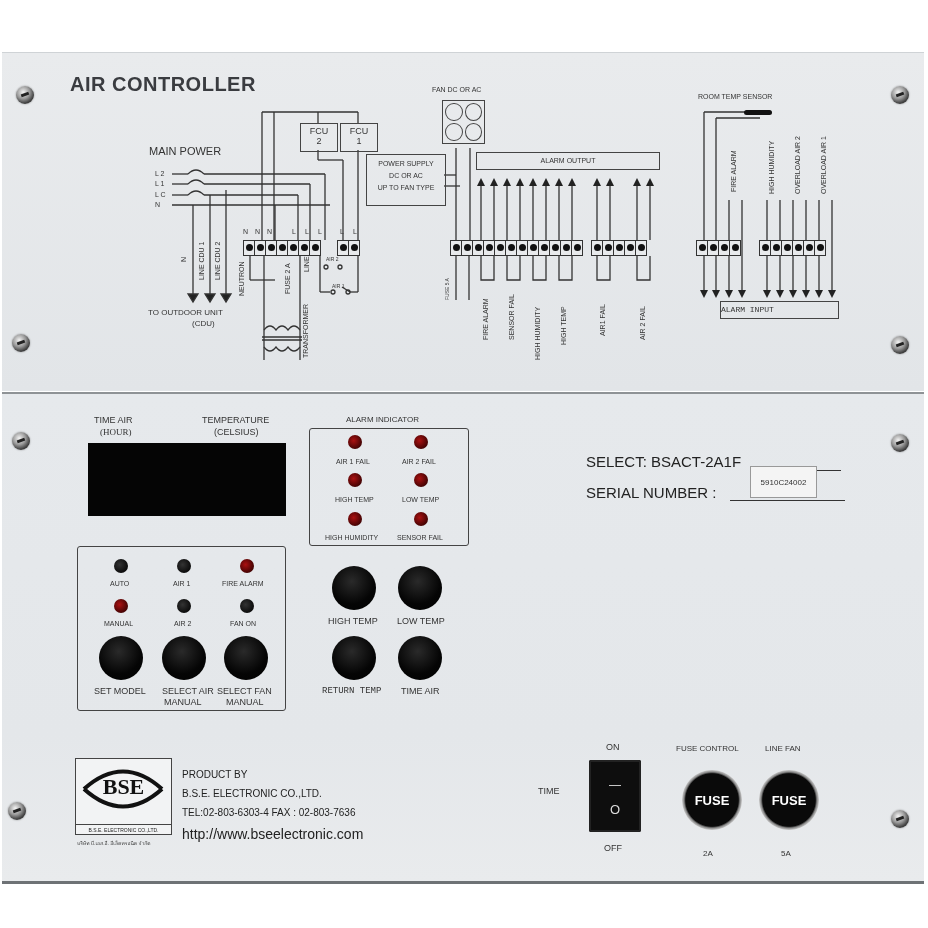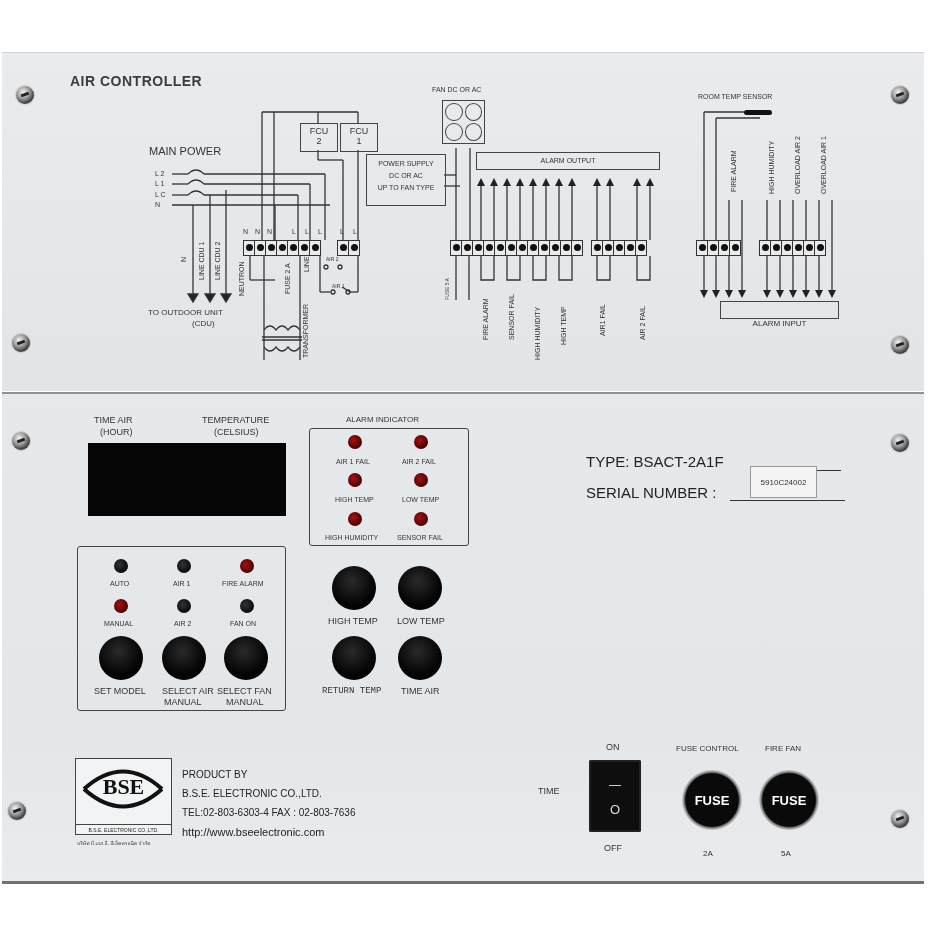--- a/index.html
+++ b/index.html
@@ -3,21 +3,21 @@
   <meta charset="utf-8">
   <style>
     html, body { margin:0; padding:0; }
     body { width:928px; height:928px; background:#ffffff; position:relative; overflow:hidden; font-family:"Liberation Sans", sans-serif; color:#222; }
     .abs { position:absolute; }
     .panel { position:absolute; left:2px; width:922px; background:#e4e7ea; }
     #top-panel { top:52px; height:338px; background:linear-gradient(180deg,#e9ebed 0%,#e2e5e8 100%); border-top:1px solid #cfd3d6; }
     #bottom-panel { top:392px; height:487px; background:linear-gradient(180deg,#e6e9ec 0%,#e4e7ea 70%,#e9ebed 100%); border-top:2px solid #8e9295; border-bottom:3px solid #6e7275; }
     .screw { position:absolute; width:18px; height:18px; border-radius:50%; background:radial-gradient(circle at 40% 35%, #f4f4f4 0%, #9a9a9a 40%, #3d3d3d 70%, #8a8a8a 100%); box-shadow:0 0 2px rgba(0,0,0,0.4); }
     .screw::after { content:""; position:absolute; left:5px; top:7px; width:8px; height:3px; background:#222; transform:rotate(-20deg); }
-    .title { font-weight:bold; font-size:14px; letter-spacing:0.5px; color:#3a3c40; }
+    .title { font-weight:bold; font-size:20px; letter-spacing:0.5px; color:#3a3c40; }
     .small { font-size:7px; color:#333; white-space:nowrap; }
     .lbl { font-size:9px; color:#333; white-space:nowrap; text-align:center; }
     .lbl10 { font-size:10px; color:#333; white-space:nowrap; text-align:center;padding-left:11px; }
     .box { position:absolute; border:1.3px solid #444; background:transparent; }
     .vtext { position:absolute; font-size:7px; color:#333; white-space:nowrap; transform-origin:left top; transform:rotate(-90deg); }
     .led { position:absolute; width:14px; height:14px; border-radius:50%; }
     .led-red { background:radial-gradient(circle at 40% 40%, #a11 0%, #5a0606 55%, #200 100%); }
     .led-dark { background:radial-gradient(circle at 40% 40%, #333 0%, #111 60%, #000 100%); }
     .btn { position:absolute; width:44px; height:44px; border-radius:50%; background:radial-gradient(circle at 45% 35%, #2a2a2a 0%, #050505 60%, #000 100%); cursor:pointer; }
     .terminal { position:absolute; height:14px; border:1.3px solid #333; display:flex; background:#e8eaec; }
@@ -278,32 +278,32 @@
 <div class="vtext" style="left:599px;top:336px;">AIR1 FAIL</div>
 <div class="vtext" style="left:639px;top:340px;">AIR 2 FAIL</div>
 
 <div class="abs small" style="left:698px;top:93px;">ROOM TEMP SENSOR</div>
 <div class="vtext" style="left:730px;top:192px;">FIRE ALARM</div>
 <div class="vtext" style="left:768px;top:194px;">HIGH HUMIDITY</div>
 <div class="vtext" style="left:794px;top:194px;">OVERLOAD AIR 2</div>
 <div class="vtext" style="left:820px;top:194px;">OVERLOAD AIR 1</div>
 
 <div class="box" style="left:720px;top:301px;width:117px;height:16px;">
-  <div class="small" style="text-align:center;margin-top:17px;font-size:8px;">ALARM INPUT</div>
+  <div class="small" style="margin-top:3px;font-size:8px;font-family:Liberation Mono, monospace;">ALARM INPUT</div>
 </div>
 
 <div id="bottom-panel" class="panel"></div>
 
 <div class="screw" style="left:12px;top:432px;"></div>
 <div class="screw" style="left:891px;top:434px;"></div>
 <div class="screw" style="left:8px;top:802px;"></div>
 <div class="screw" style="left:891px;top:810px;"></div>
 
 <div class="abs lbl" style="left:94px;top:415px;">TIME AIR</div>
-<div class="abs lbl" style="left:100px;top:427px;">(HOUR)</div>
+<div class="abs lbl" style="left:100px;top:427px;font-family:Liberation Serif, serif;">(HOUR)</div>
 <div class="abs lbl" style="left:202px;top:415px;">TEMPERATURE</div>
 <div class="abs lbl" style="left:214px;top:427px;text-align:center;">(CELSIUS)</div>
 <div class="display"></div>
 
 <div class="abs lbl" style="left:346px;top:415px;font-size:8px;">ALARM INDICATOR</div>
 <div class="box" style="left:309px;top:428px;width:158px;height:116px;border-radius:3px;"></div>
 <div class="led led-red" style="left:348px;top:435px;"></div>
 <div class="led led-red" style="left:414px;top:435px;"></div>
 <div class="abs small" style="left:336px;top:458px;">AIR 1 FAIL</div>
 <div class="abs small" style="left:402px;top:458px;">AIR 2 FAIL</div>
@@ -341,51 +341,51 @@
 
 <div class="btn" style="left:332px;top:566px;"></div>
 <div class="btn" style="left:398px;top:566px;"></div>
 <div class="abs lbl" style="left:328px;top:616px;">HIGH TEMP</div>
 <div class="abs lbl" style="left:397px;top:616px;">LOW TEMP</div>
 <div class="btn" style="left:332px;top:636px;"></div>
 <div class="btn" style="left:398px;top:636px;"></div>
 <div class="abs lbl" style="left:322px;top:686px;font-family:Liberation Mono, monospace;">RETURN TEMP</div>
 <div class="abs lbl" style="left:401px;top:686px;">TIME AIR</div>
 
-<div class="abs" style="left:586px;top:453px;font-size:15px;color:#222;">TYPE: BSACT-2A1F</div>
+<div class="abs" style="left:586px;top:453px;font-size:15px;color:#222;">SELECT: BSACT-2A1F</div>
 <div class="abs" style="left:751px;top:470px;width:90px;border-bottom:1.3px solid #333;"></div>
 <div class="abs" style="left:586px;top:484px;font-size:15px;color:#222;">SERIAL NUMBER :</div>
 <div class="abs" style="left:730px;top:500px;width:115px;border-bottom:1.3px solid #333;"></div>
 <div class="abs" style="left:750px;top:466px;width:65px;height:30px;background:#f4f4f4;border:1px solid #999;font-size:8px;display:flex;align-items:center;justify-content:center;color:#333;">5910C24002</div>
 
 <div class="box" style="left:75px;top:758px;width:95px;height:75px;background:#f2f3f4;">
   <svg width="95" height="60" style="position:absolute;left:0;top:0;">
     <path d="M8 30 Q47 -5 86 30" stroke="#111" stroke-width="4" fill="none"></path>
     <path d="M8 30 Q47 65 86 30" stroke="#111" stroke-width="4" fill="none"></path>
   </svg>
   <div style="position:absolute;left:0;right:0;top:15px;text-align:center;font-family:'Liberation Serif',serif;font-weight:bold;font-size:22px;color:#111;">BSE</div>
   <div style="position:absolute;left:0;right:0;bottom:1px;text-align:center;font-size:5px;border-top:1px solid #444;padding-top:2px;">B.S.E. ELECTRONIC CO.,LTD.</div>
 </div>
 <div class="abs small" style="left:77px;top:839px;font-size:5px;">บริษัท บี.เอส.อี. อีเล็คทรอนิค จำกัด</div>
 
 <div class="abs" style="left:182px;top:769px;font-size:10px;">PRODUCT BY</div>
 <div class="abs" style="left:182px;top:788px;font-size:10px;">B.S.E. ELECTRONIC CO.,LTD.</div>
 <div class="abs" style="left:182px;top:807px;font-size:10px;">TEL:02-803-6303-4  FAX : 02-803-7636</div>
-<div class="abs" style="left:182px;top:826px;font-size:11px;">http://www.bseelectronic.com</div>
+<div class="abs" style="left:182px;top:826px;font-size:14px;">http://www.bseelectronic.com</div>
 
 <div class="abs lbl" style="left:606px;top:742px;">ON</div>
 <div class="abs lbl" style="left:538px;top:786px;">TIME</div>
 <div class="rocker">
   <div style="position:absolute;left:0;right:0;top:18px;text-align:center;color:#ddd;font-size:12px;">—</div>
   <div style="position:absolute;left:0;right:0;top:42px;text-align:center;color:#ddd;font-size:13px;">O</div>
 </div>
 <div class="abs lbl" style="left:604px;top:843px;">OFF</div>
 
 <div class="abs lbl" style="left:676px;top:744px;font-size:8px;text-align:right;">FUSE CONTROL</div>
-<div class="abs lbl" style="left:765px;top:744px;font-size:8px;">FIRE FAN</div>
+<div class="abs lbl" style="left:765px;top:744px;font-size:8px;">LINE FAN</div>
 <div class="fuse" style="left:682px;top:770px;">
     <span>FUSE</span>
   </div>
 <div class="fuse" style="left:759px;top:770px;">
     <span>FUSE</span>
   </div>
 <div class="abs lbl" style="left:703px;top:849px;font-size:8px;">2A</div>
 <div class="abs lbl" style="left:781px;top:849px;font-size:8px;">5A</div>
 
 </body></html>

